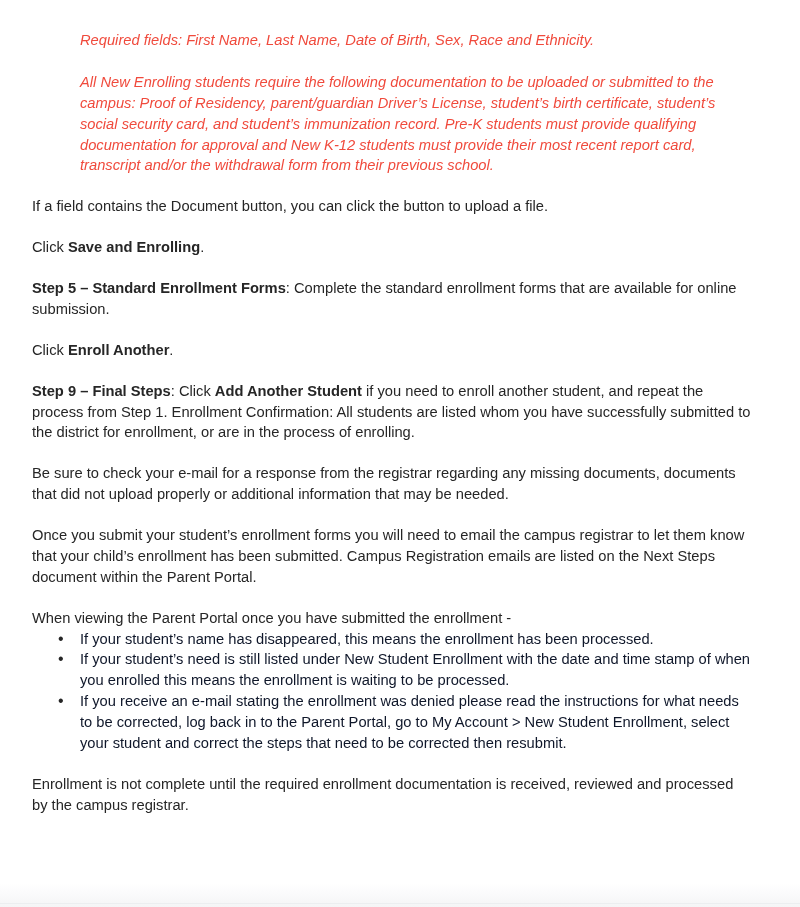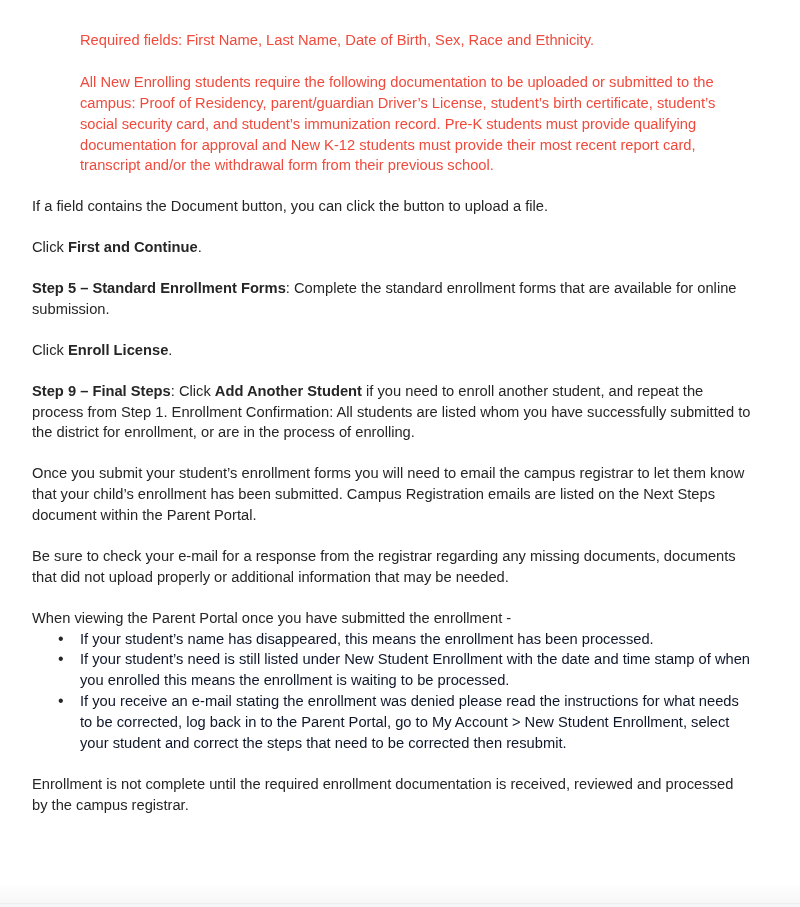--- a/index.html
+++ b/index.html
@@ -28,20 +28,21 @@
     padding-top: 30px;
     padding-left: 32px;
     padding-right: 48px;
   }
 
   
   .notice {
     color: #F04A3C;
     margin-left: 48px;
     width: 668px;
+    font-style: italic;
   }
   .notice p {
     margin: 0;
     font-size: 14.7px;
     line-height: 1.42;
   }
   .notice .gap {
     height: 21px;
   }
 
@@ -117,31 +118,31 @@
     <div class="notice">
       <p>Required fields: First Name, Last Name, Date of Birth, Sex, Race and Ethnicity.</p>
       <div class="gap"></div>
       <p>All New Enrolling students require the following documentation to be uploaded or submitted to the campus: Proof of Residency, parent/guardian Driver’s License, student’s birth certificate, student’s social security card, and student’s immunization record. Pre-K students must provide qualifying documentation for approval and New K-12 students must provide their most recent report card, transcript and/or the withdrawal form from their previous school.</p>
     </div>
 
     <div class="body-block">
 
       <p class="para">If a field contains the Document button, you can click the button to upload a file.</p>
 
-      <p class="para"><span>Click </span><b>First and Continue</b><span>.</span></p>
+      <p class="para"><span>Click </span><b>Save and Enrolling</b><span>.</span></p>
 
       <p class="para"><b>Step 5 – Standard Enrollment Forms</b><span>: Complete the standard enrollment forms that are available for online submission.</span></p>
 
-      <p class="para"><span>Click </span><b>Enroll License</b><span>.</span></p>
+      <p class="para"><span>Click </span><b>Enroll Another</b><span>.</span></p>
 
       <p class="para"><b>Step 9 – Final Steps</b><span>: Click </span><b>Add Another Student</b><span> if you need to enroll another student, and repeat the process from Step 1. Enrollment Confirmation: All students are listed whom you have successfully submitted to the district for enrollment, or are in the process of enrolling.</span></p>
 
+      <p class="para">Be sure to check your e-mail for a response from the registrar regarding any missing documents, documents that did not upload properly or additional information that may be needed.</p>
+
       <p class="para">Once you submit your student’s enrollment forms you will need to email the campus registrar to let them know that your child’s enrollment has been submitted.  Campus Registration emails are listed on the Next Steps document within the Parent Portal.</p>
-
-      <p class="para">Be sure to check your e-mail for a response from the registrar regarding any missing documents, documents that did not upload properly or additional information that may be needed.</p>
 
       <p class="para tight">When viewing the Parent Portal once you have submitted the enrollment -</p>
 
       <ul class="bullets">
         <li>If your student’s name has disappeared, this means the enrollment has been processed.</li>
         <li>If your student’s need is still listed under New Student Enrollment with the date and time stamp of when you enrolled this means the enrollment is waiting to be processed.</li>
         <li>If you receive an e-mail stating the enrollment was denied please read the instructions for what needs to be corrected, log back in to the Parent Portal, go to My Account &gt; New Student Enrollment, select your student and correct the steps that need to be corrected then resubmit.</li>
       </ul>
 
       <p class="para">Enrollment is not complete until the required enrollment documentation is received, reviewed and processed by the campus registrar.</p>

